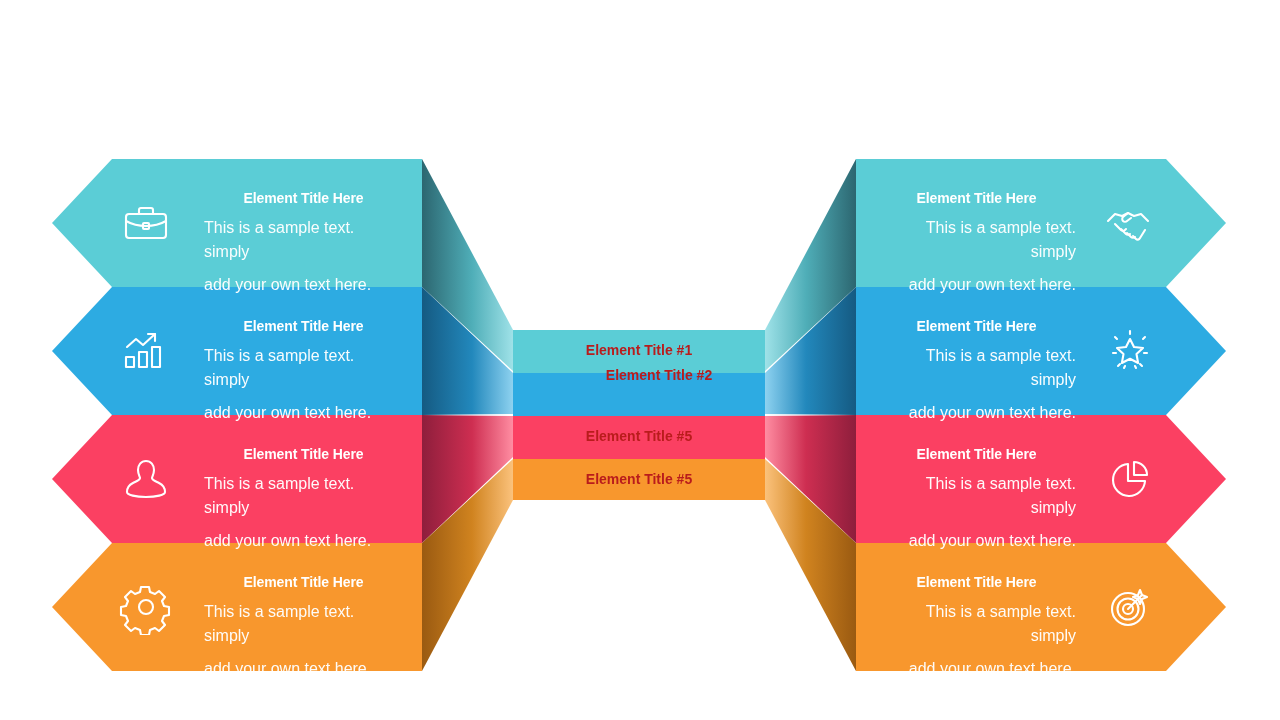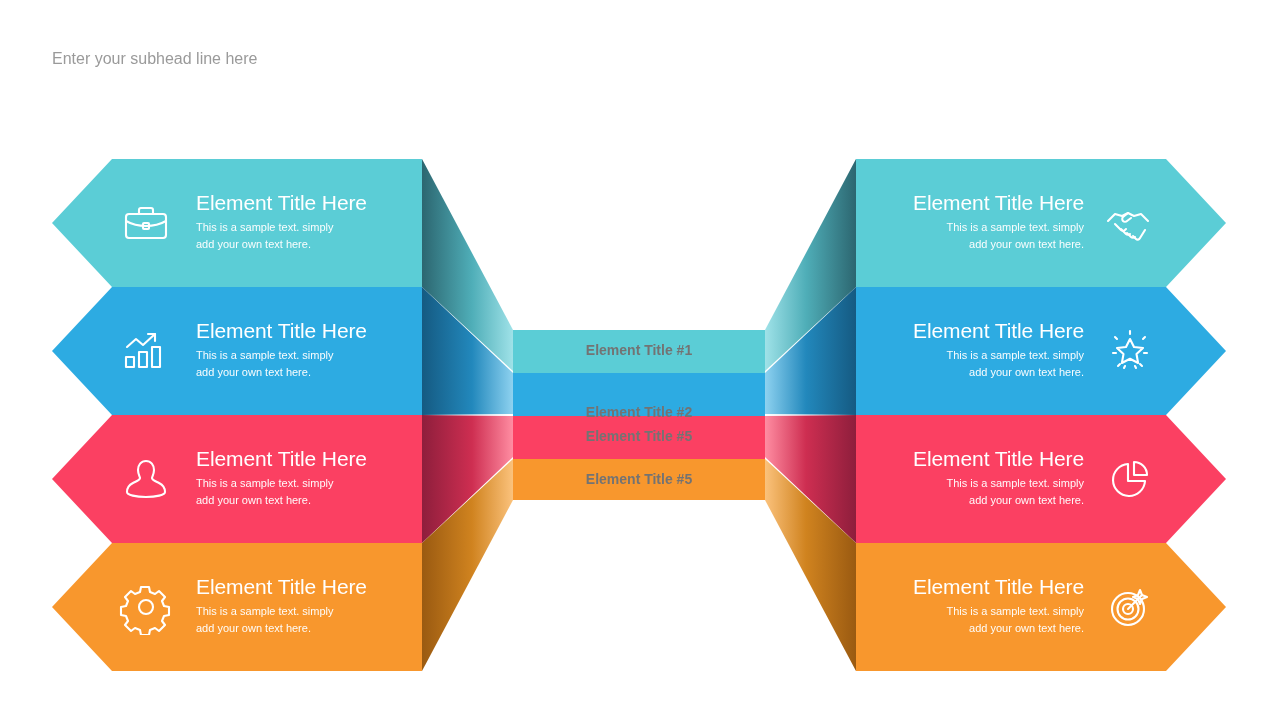--- a/index.html
+++ b/index.html
@@ -49,58 +49,58 @@
   #infographic svg {
     display: block;
   }
 
   
   .row-text {
     position: absolute;
     color: #ffffff;
   }
   .row-text .r-title {
-    font-size: 21px;
-    font-weight: normal;
+    font-size: 14px;
+    font-weight: bold;
     line-height: 1.25;
     margin: 0 0 3px 0;
     letter-spacing: -0.1px;
+    text-align: center;
   }
   .row-text .r-desc {
-    font-size: 11px;
+    font-size: 16px;
     line-height: 1.55;
-    margin: 0;
+    margin: 8px;
     color: #ffffff;
     opacity: 0.97;
   }
   .left-text  { text-align: left;  left: 196px; width: 215px; }
   .right-text { text-align: right; right: 196px; width: 215px; }
 
   .center-label {
     position: absolute;
-    color: #737373;
+    color: #b91c1c;
     font-size: 14px;
     font-weight: bold;
     text-align: center;
     width: 252px;
     left: 513px;
   }
 
   .icon-box {
     position: absolute;
     width: 56px;
     height: 56px;
   }
   .icon-box svg { display: block; width: 56px; height: 56px; }
 </style>
 </head>
 <body>
 
 <div id="header">
-  <p id="page-subtitle">Enter your subhead line here</p>
 </div>
 
 <div id="infographic">
 <svg width="1280" height="720" viewBox="0 0 1280 720" xmlns="http://www.w3.org/2000/svg">
   <defs>
 
     <linearGradient id="lg1" x1="0" y1="0" x2="1" y2="0">
       <stop offset="0%" stop-color="#2C6670"></stop>
       <stop offset="55%" stop-color="#4FAEB8"></stop>
       <stop offset="100%" stop-color="#9FE2E8"></stop>
@@ -288,15 +288,15 @@
   <p class="r-desc">This is a sample text. simply</p>
   <p class="r-desc">add your own text here.</p>
 </div>
 <div class="row-text right-text" style="top:574px;">
   <p class="r-title">Element Title Here</p>
   <p class="r-desc">This is a sample text. simply</p>
   <p class="r-desc">add your own text here.</p>
 </div>
 
 <div class="center-label" style="top:342px;">Element Title #1</div>
-<div class="center-label" style="top:404px;">Element Title #2</div>
+<div class="center-label" style="top:367px;padding-left:20px;">Element Title #2</div>
 <div class="center-label" style="top:428px;">Element Title #5</div>
 <div class="center-label" style="top:471px;">Element Title #5</div>
 
 </body></html>

